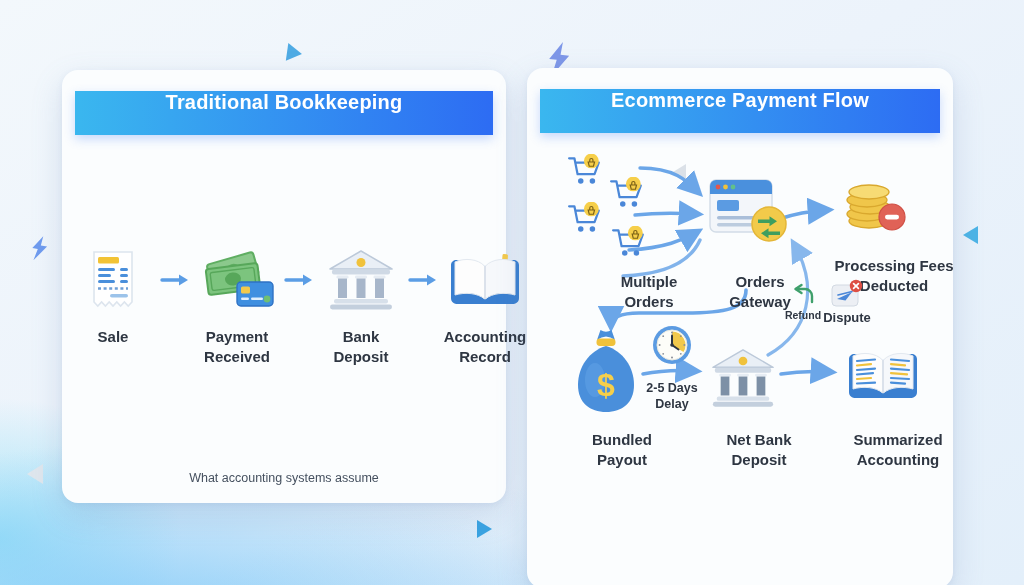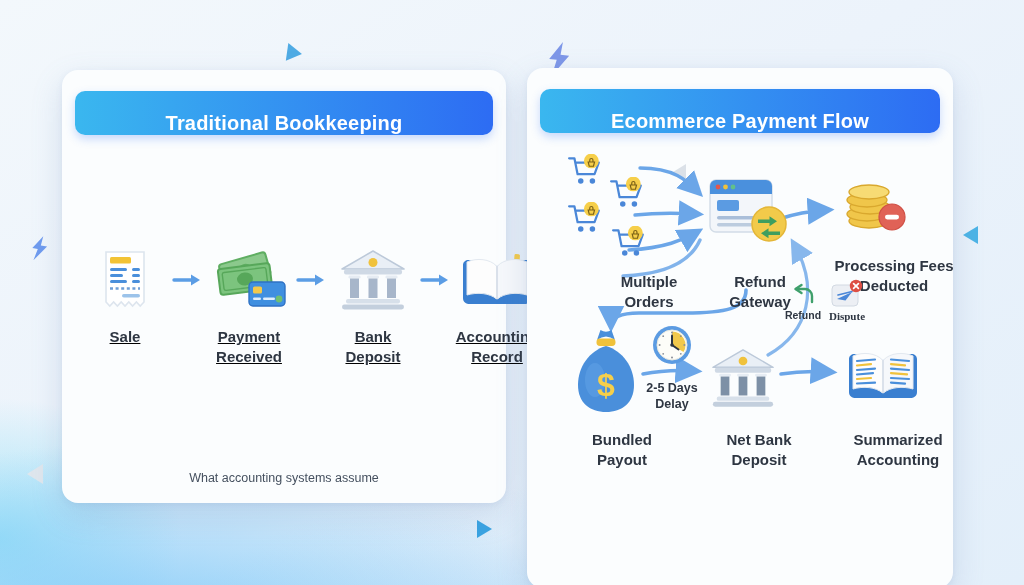--- a/index.html
+++ b/index.html
@@ -13,26 +13,26 @@
       linear-gradient(150deg, #f3f8fc 0%, #ecf3fb 45%, #e3effa 100%);
   }
   .card {
     position:absolute; background:#fbfdfe; border-radius:16px;
     box-shadow:0 12px 32px rgba(96,132,178,.20), 0 2px 6px rgba(96,132,178,.10);
   }
   .card-left  { left:62px;  top:70px; width:444px; height:433px; }
   .card-right { left:527px; top:68px; width:426px; height:520px; }
   .hdr {
     position:absolute; left:13px; right:13px; top:21px; height:44px;
-    border-radius:10px; display:flex; align-items:flex-end; justify-content:center;
+    border-radius:0; display:flex; align-items:flex-start; justify-content:center;
     background:linear-gradient(90deg,#3ab7ef 0%, #2d6cf3 100%);
     box-shadow:0 4px 10px rgba(45,108,243,.25);
   }
   .hdr span { color:#fff; font-size:20px; font-weight:700; letter-spacing:.2px; }
-  .flow-row { position:absolute; left:16px; right:0; top:172px; display:flex; justify-content:flex-start; align-items:flex-start;text-decoration:underline; }
+  .flow-row { position:absolute; left:4px; right:0; top:172px; display:flex; justify-content:flex-start; align-items:flex-start; }
   .step { width:98px; display:flex; flex-direction:column; align-items:center; }
   .icon-box { height:76px; display:flex; align-items:center; justify-content:center; }
   .step-label, .node-label {
     margin-top:9px; text-align:center; font-size:15px; font-weight:600;
     color:#2e3642; line-height:1.32;
   }
   .step-label { width:94px; }
   .h-arrow { margin-top:31px; flex:0 0 auto; }
   .footer-note {
     position:absolute; left:0; right:0; text-align:center;
@@ -243,21 +243,21 @@
           <circle cx="17.5" cy="9" r="2.4" fill="#f0c23c"></circle>
           <circle cx="25" cy="9" r="2.4" fill="#62c08a"></circle>
         <rect x="9" y="22" width="22" height="11" rx="2" fill="#5b9be2"></rect>
         <rect x="9" y="38" width="44" height="3.6" rx="1.8" fill="#a9bed9"></rect>
         <rect x="9" y="45" width="36" height="3.6" rx="1.8" fill="#bcccdf"></rect>
         <circle cx="61" cy="46" r="17" fill="#f2ca4a" stroke="#e4b637" stroke-width="1.5"></circle>
         <path d="M50 41.5 h11.5 v-3.2 l7.5 5 -7.5 5 v-3.2 h-11.5 z" fill="#3f9e5f"></path>
         <path d="M72 53.5 h-11.5 v-3.2 l-7.5 5 7.5 5 v-3.2 h11.5 z" fill="#3f9e5f"></path>
       </svg>
     </div>
-    <div class="node-label" style="left:172px; top:188px; width:90px;">Refund Gateway</div>
+    <div class="node-label" style="left:172px; top:188px; width:90px;">Orders Gateway</div>
 
     <div class="node" style="left:316px; top:106px;">
       <svg width="66" height="60" viewBox="0 0 66 60">
         <ellipse cx="26" cy="47" rx="20" ry="7" fill="#f0c64a" stroke="#d9a82e" stroke-width="1.4"></ellipse>
         <ellipse cx="24" cy="40" rx="20" ry="7" fill="#f0c64a" stroke="#d9a82e" stroke-width="1.4"></ellipse>
         <ellipse cx="27" cy="33" rx="20" ry="7" fill="#f0c64a" stroke="#d9a82e" stroke-width="1.4"></ellipse>
         <ellipse cx="24" cy="26" rx="20" ry="7" fill="#f0c64a" stroke="#d9a82e" stroke-width="1.4"></ellipse>
         <ellipse cx="26" cy="18" rx="20" ry="7" fill="#f7db74" stroke="#d9a82e" stroke-width="1.4"></ellipse>
         <circle cx="49" cy="43" r="13" fill="#e06257" stroke="#cf4f45" stroke-width="1.2"></circle>
         <rect x="42" y="40.8" width="14" height="4.6" rx="2.3" fill="#ffffff"></rect>
@@ -275,21 +275,21 @@
 
     <div class="node" style="left:304px; top:211px;">
       <svg width="33" height="29" viewBox="0 0 33 29">
         <rect x="1" y="6" width="26" height="21" rx="4" fill="#eceff4" stroke="#d2d9e2" stroke-width="1"></rect>
         <path d="M6 20 L21 13 L14.5 21.5 Z" fill="#4a87d8"></path>
         <path d="M7 16 l14 -3.5" stroke="#4a87d8" stroke-width="1.6" stroke-linecap="round"></path>
         <circle cx="25" cy="7" r="6.2" fill="#dd4f44"></circle>
         <path d="M22.6 4.6 l4.8 4.8 M27.4 4.6 l-4.8 4.8" stroke="#ffffff" stroke-width="1.7" stroke-linecap="round"></path>
       </svg>
     </div>
-    <div class="small-label" style="left:290px; top:242px; width:60px; font-size:11px;font-family:Liberation Serif, serif;">Dispute</div>
+    <div class="small-label" style="left:290px; top:242px; width:60px; font-size:13px;">Dispute</div>
 
     <div class="node" style="left:47px; top:260px;">
       <svg width="64" height="86" viewBox="0 0 64 86">
         <path d="M23 12 Q32 5 41 12 L37.5 2 Q32 5.5 26.5 2 Z" fill="#4a8fdb"></path>
         <rect x="22.5" y="10.5" width="19" height="7.5" rx="3.4" fill="#f0c23c"></rect>
         <path d="M32 18 C15 23 4 39 4 57 C4 75 16 84 32 84 C48 84 60 75 60 57 C60 39 49 23 32 18 Z" fill="#4a8fdb"></path>
         <ellipse cx="21" cy="52" rx="10" ry="17" fill="#61a2e5" opacity=".55"></ellipse>
         <text x="32" y="68" font-size="32" font-weight="bold" fill="#f6cf4a" text-anchor="middle" font-family="'Liberation Sans', sans-serif">$</text>
       </svg>
     </div>

